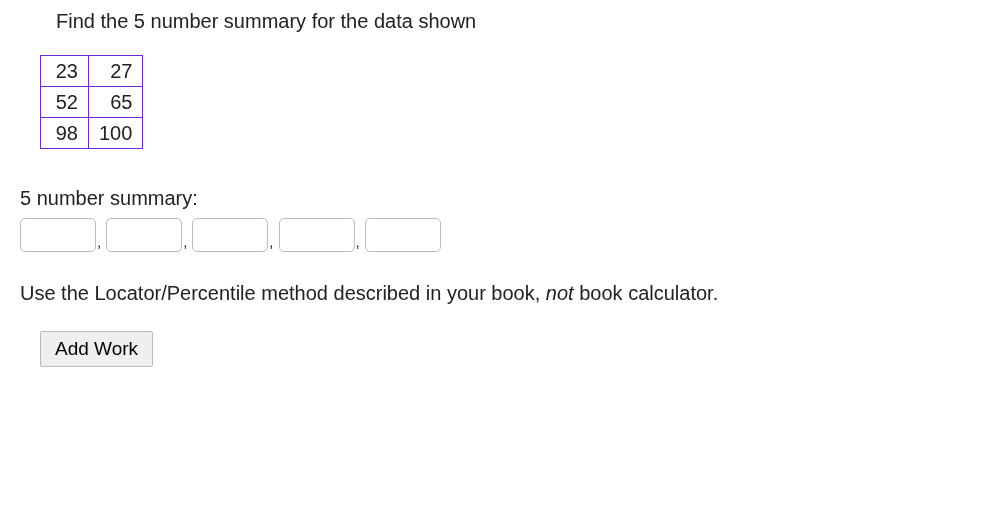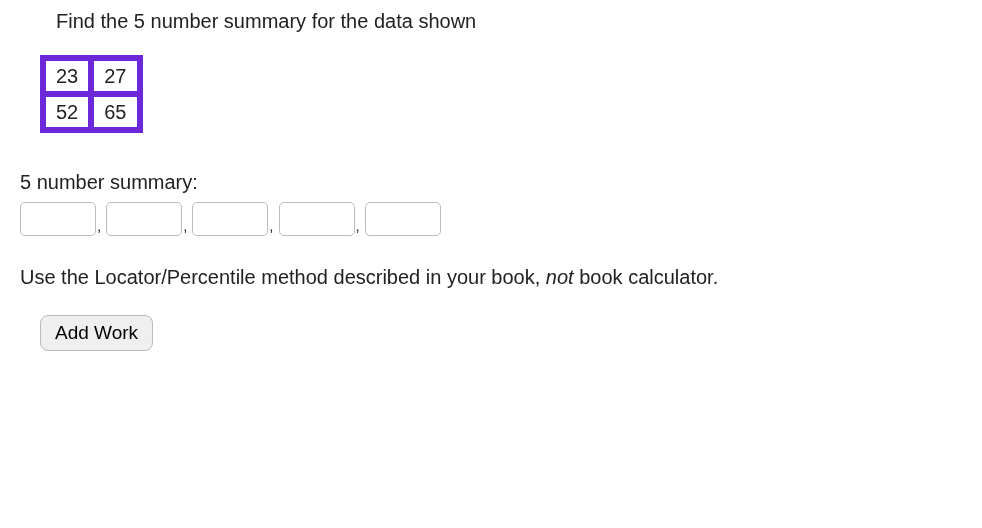--- a/index.html
+++ b/index.html
@@ -12,21 +12,21 @@
       background: #fff;
       width: 982px;
     }
     .prompt { margin-bottom: 22px; margin-left: 36px; }
     .data-table {
       border-collapse: collapse;
       margin-left: 20px;
       margin-bottom: 38px;
     }
     .data-table td {
-      border: 6px solid #6d28d9;
+      border: 1px solid #6d28d9;
       padding: 2px 10px 2px 10px;
       text-align: right;
       min-width: 48px;
       font-size: 20px;
       line-height: 1.3;
     }
     .summary-label { margin-bottom: 8px; }
     .inputs-row {
       display: flex;
       align-items: flex-end;
@@ -48,41 +48,45 @@
       align-self: flex-end;
     }
     .instruction { margin-bottom: 26px; }
     .instruction em { }
     .add-work-btn {
       margin-left: 20px;
       padding: 6px 14px;
       font-size: 19px;
       background: #efefef;
       border: 1px solid #bbb;
-      border-radius: 8px;
+      border-radius: 2px;
       cursor: pointer;
       font-family: inherit;
     }
   </style>
 </head>
 <body>
 
 
 
 <div class="prompt">Find the 5 number summary for the data shown</div>
 
 <table class="data-table">
   <tbody>
     <tr>
       <td>23</td>
       <td>27</td>
     </tr>
     <tr>
       <td>52</td>
       <td>65</td>
+    </tr>
+    <tr>
+      <td>98</td>
+      <td>100</td>
     </tr>
   </tbody>
 </table>
 
 <div class="summary-label">5 number summary:</div>
 
 <div class="inputs-row">
   <input class="answer-input" value="" style="">
   <span class="comma">,</span>
   <input class="answer-input" value="" style="">

